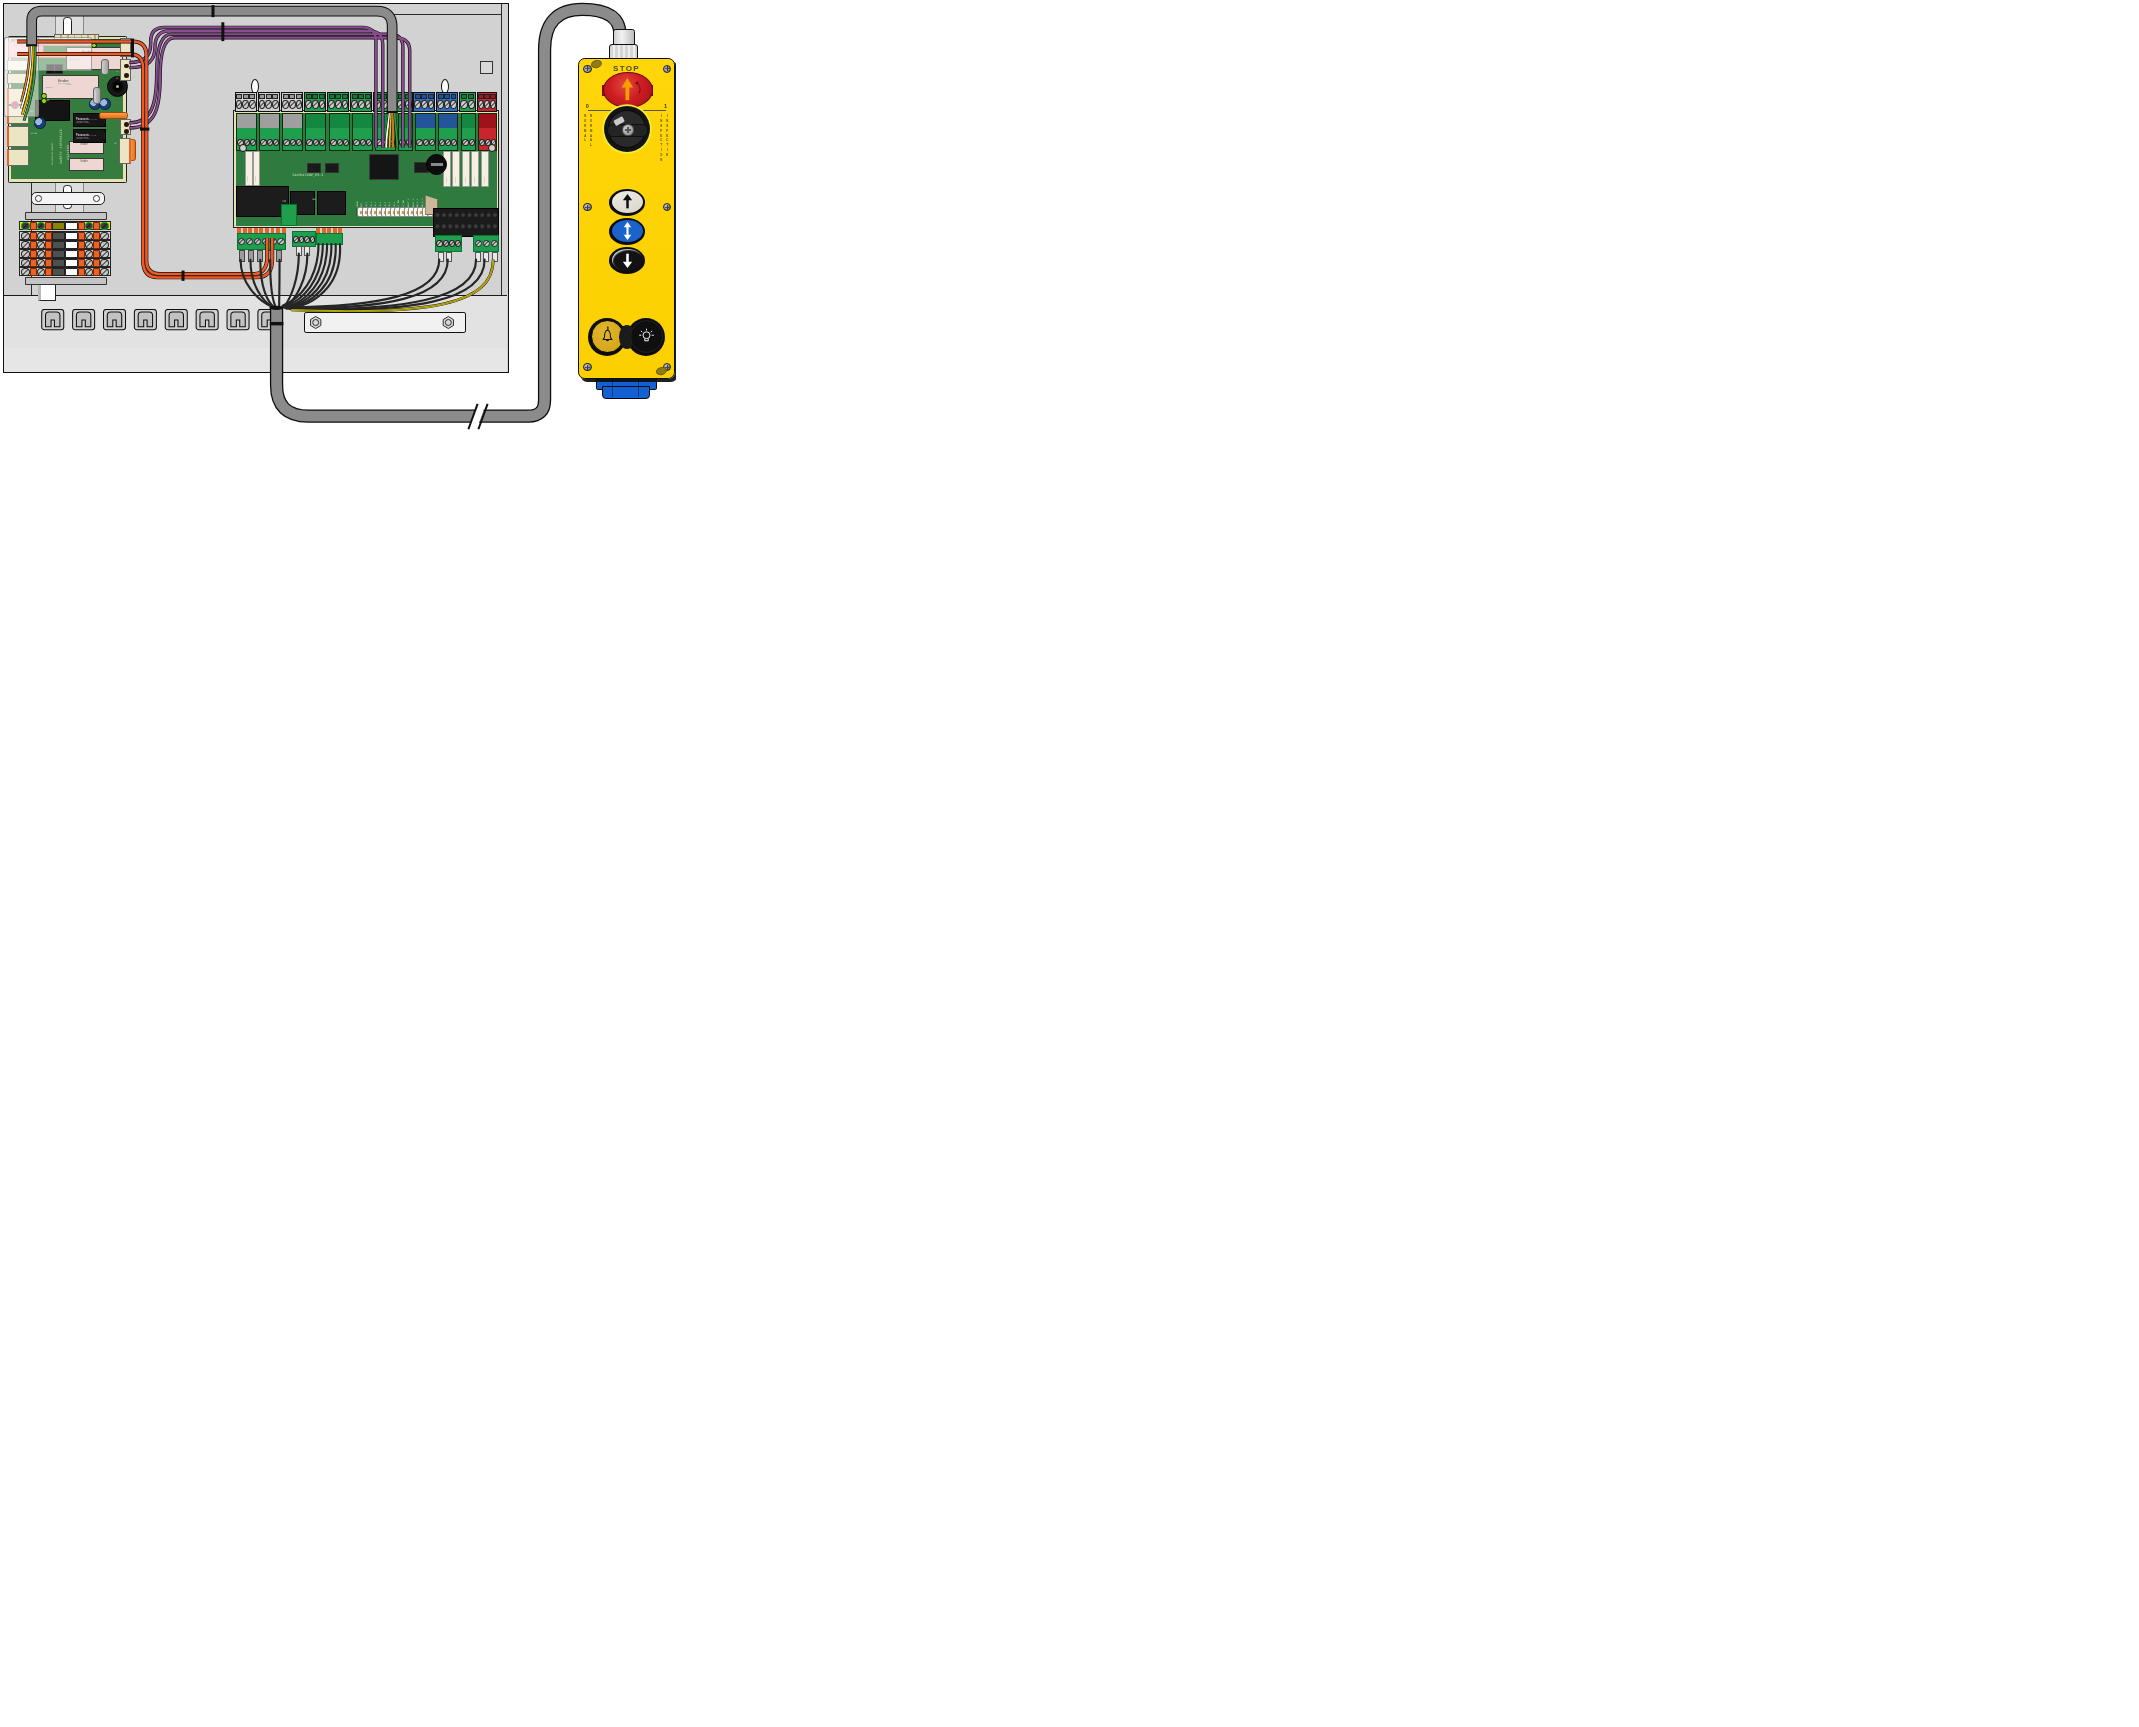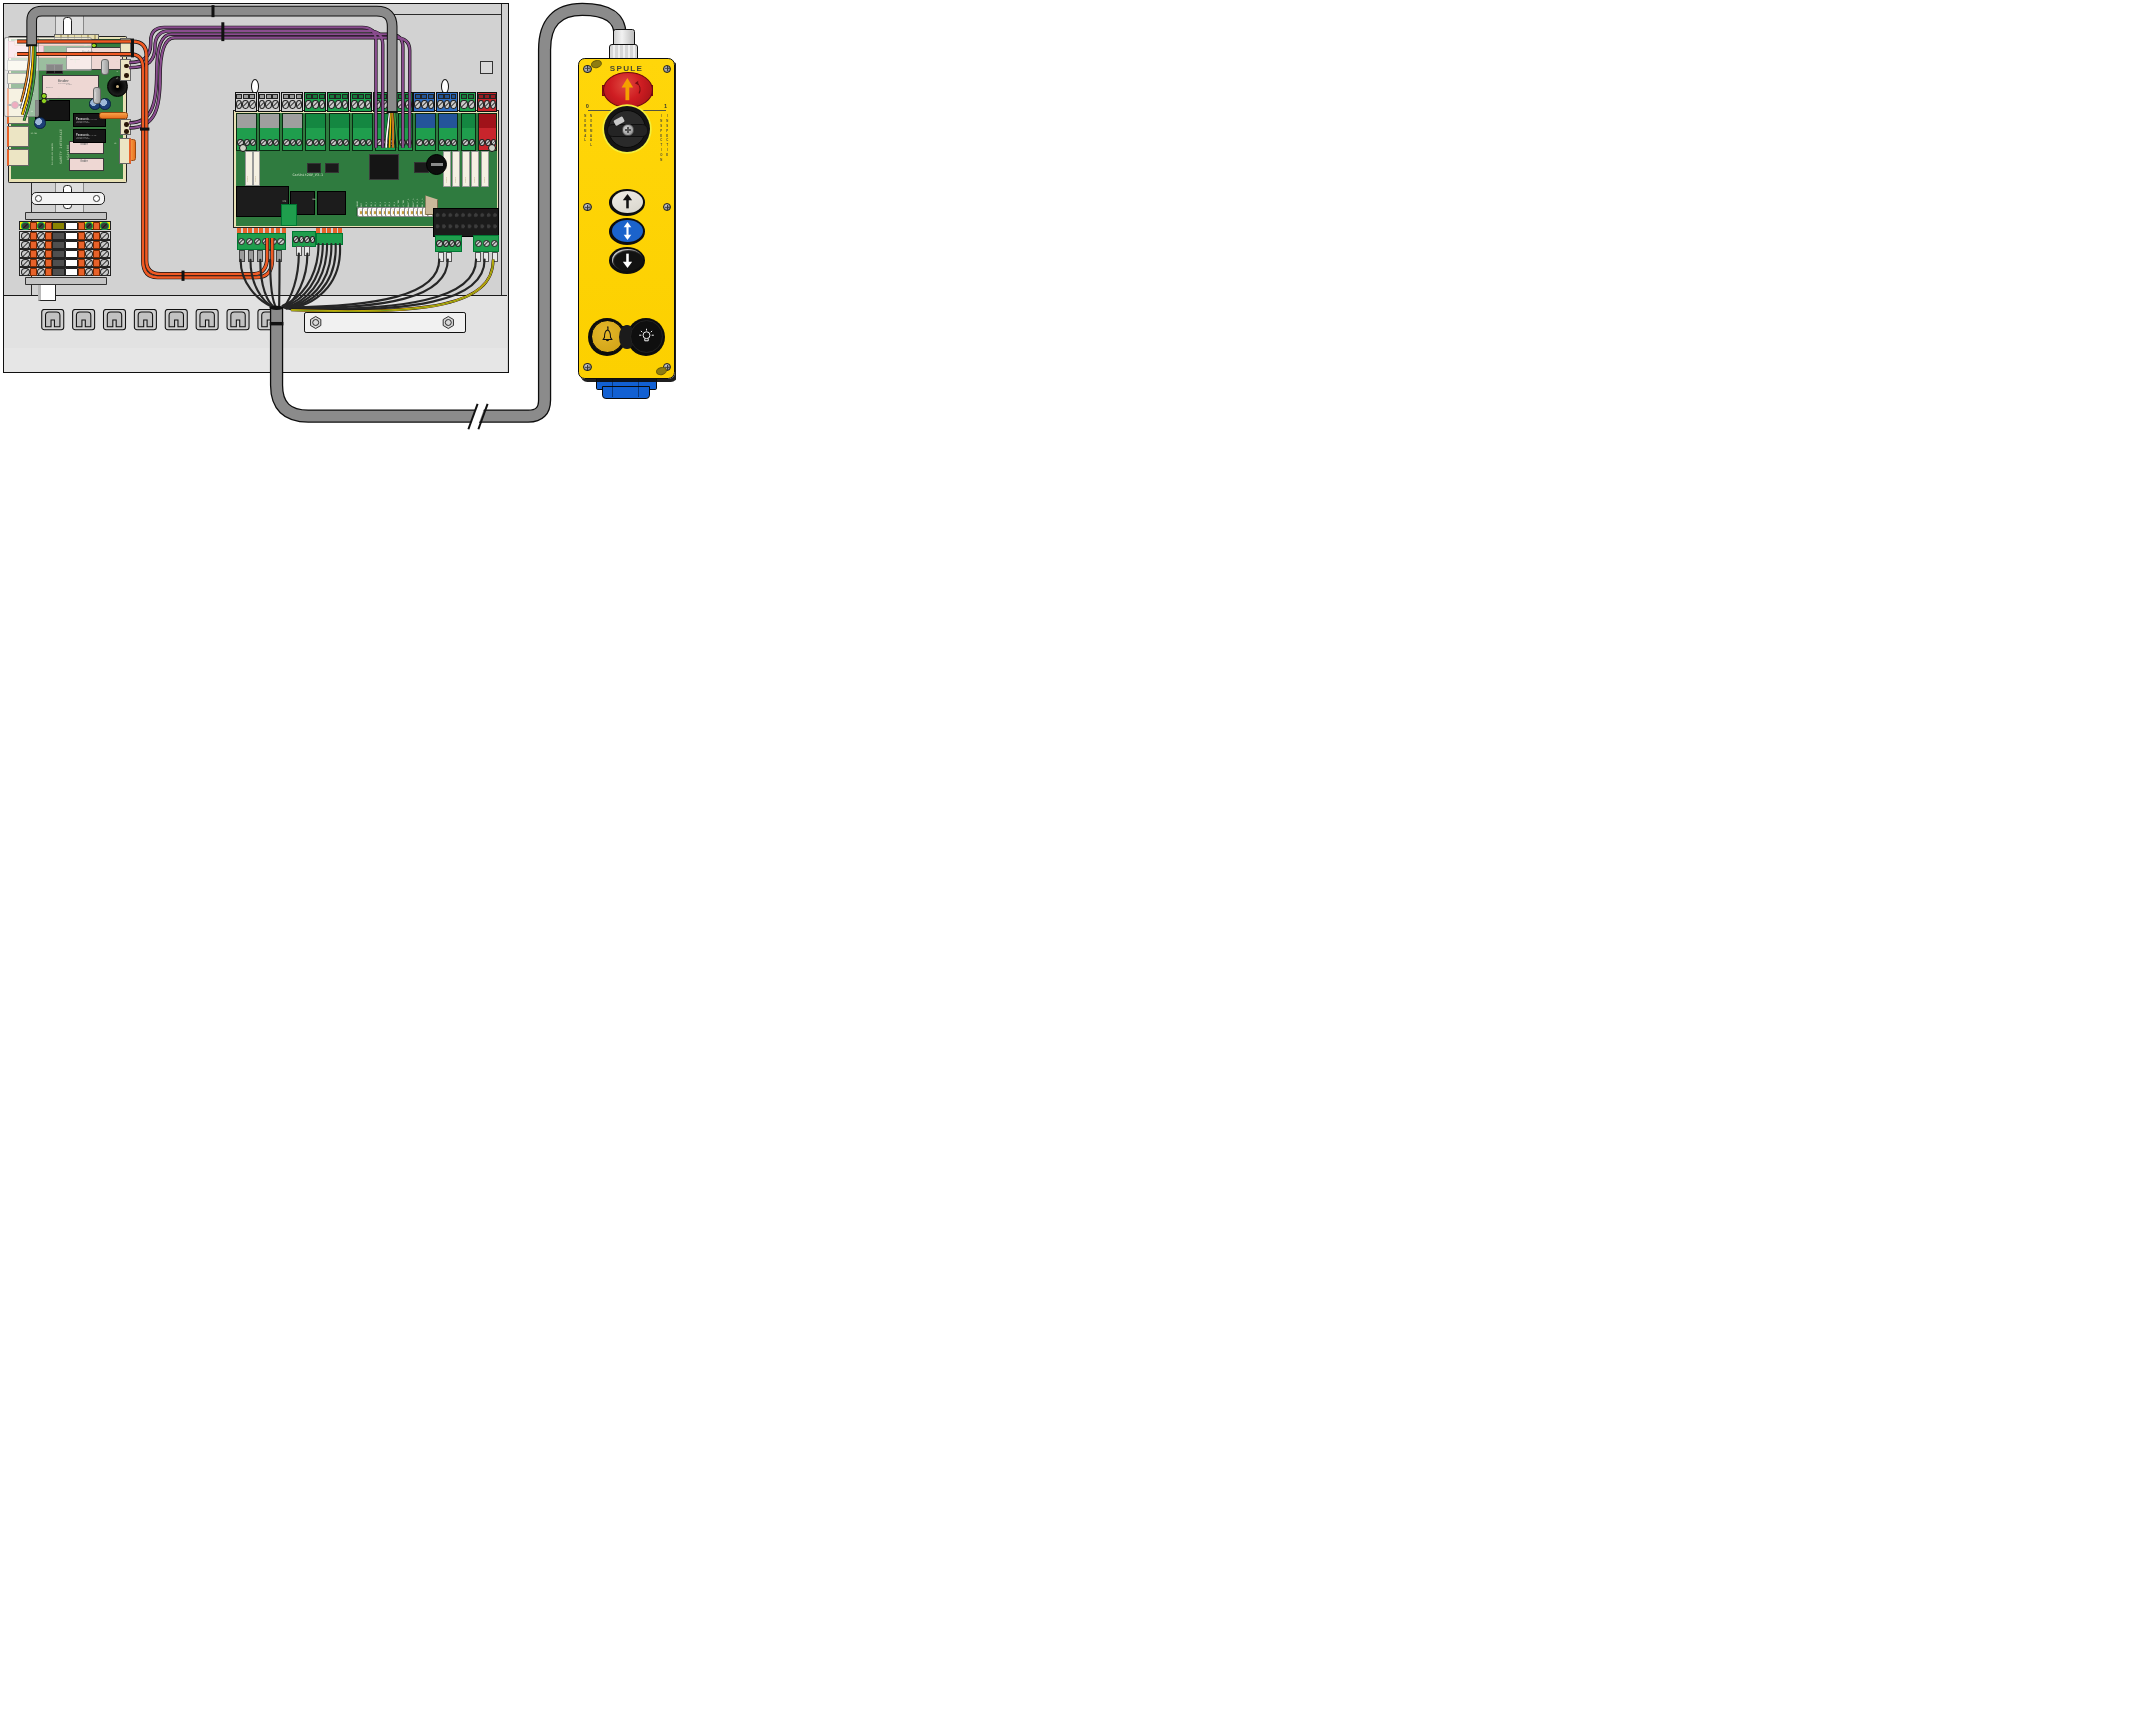--- a/index.html
+++ b/index.html
@@ -727,21 +727,21 @@
 
     <span class="pscrew" style="left:4.3px;top:5.6px"></span>
     <span class="pscrew" style="left:84px;top:5.6px"></span>
     <span class="pscrew" style="left:4.3px;top:144px"></span>
     <span class="pscrew" style="left:84px;top:144px"></span>
     <span class="pscrew" style="left:4.3px;top:304px"></span>
     <span class="pscrew" style="left:84px;top:304px"></span>
     <div class="abs oval" style="left:12px;top:1.3px;width:9.4px;height:6.4px;background:#8f7d12;border:0.4px solid #6a5c08;transform:rotate(-15deg)"></div>
     <div class="abs oval" style="left:77px;top:308px;width:9.4px;height:6.4px;background:#8f7d12;border:0.4px solid #6a5c08;transform:rotate(-15deg)"></div>
 
-    <div class="abs" style="left:0;top:5.1px;width:95px;text-align:center;font-size:8.1px;font-weight:bold;letter-spacing:1.3px;color:#4a4a33">SPULE</div>
+    <div class="abs" style="left:0;top:5.1px;width:95px;text-align:center;font-size:8.1px;font-weight:bold;letter-spacing:1.3px;color:#4a4a33">STOP</div>
 
     <div class="abs" style="left:23px;top:26px;width:4.3px;height:9.4px;background:#b51318;border:0.4px solid #7a0c0f"></div>
     <div class="abs" style="left:68px;top:26px;width:4.3px;height:9.4px;background:#b51318;border:0.4px solid #7a0c0f"></div>
     <div class="abs oval" style="left:24.4px;top:13.3px;width:48px;height:34px;background:radial-gradient(circle at 45% 35%,#e04a40 0%,#cf1d22 45%,#9c1115 100%);border:1.3px solid #6b0a0d">
       <svg width="48" height="34" viewBox="0 0 112 80">
           <g>
             <rect x="50" y="30" width="9" height="34" fill="#f5a000"></rect>
             <polygon points="54.5,12 41,34 68,34" fill="#f5a000"></polygon>
             <path d="M 76,22 A 20,20 0 0 1 82,48" fill="none" stroke="#7a0d10" stroke-width="2.5"></path>
             <polygon points="72,24 80,18 80,28" fill="#7a0d10"></polygon>

